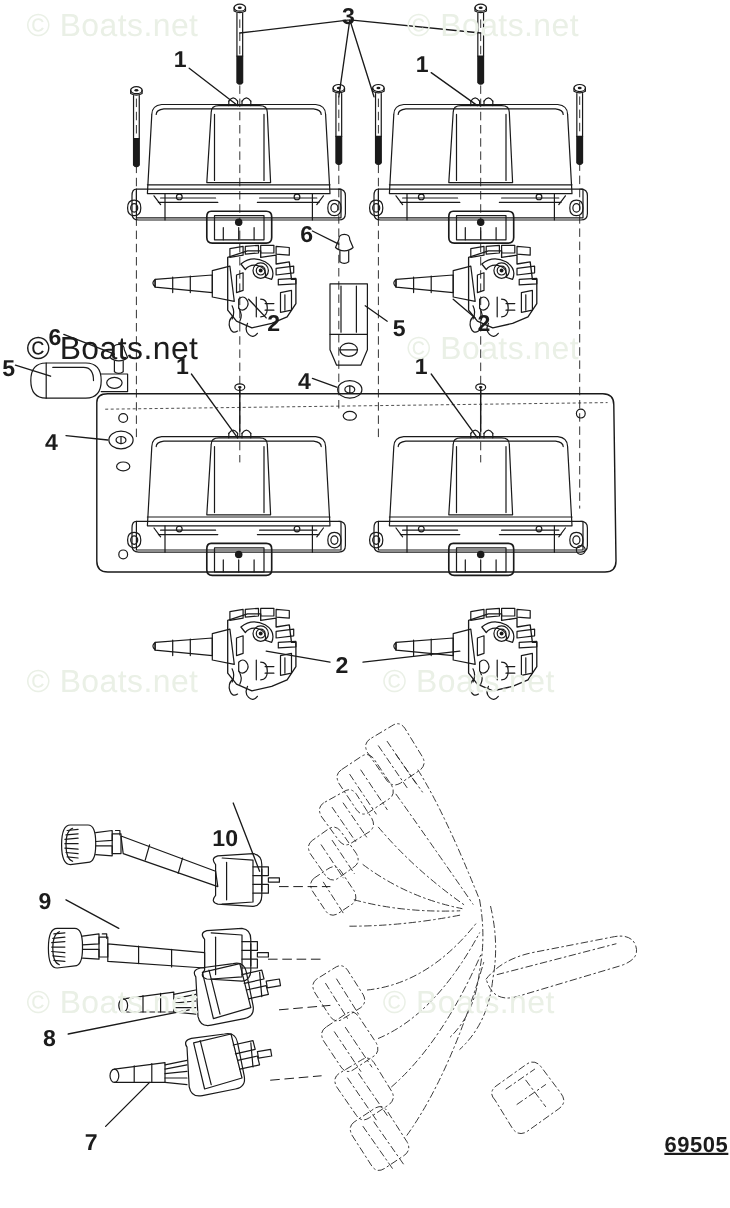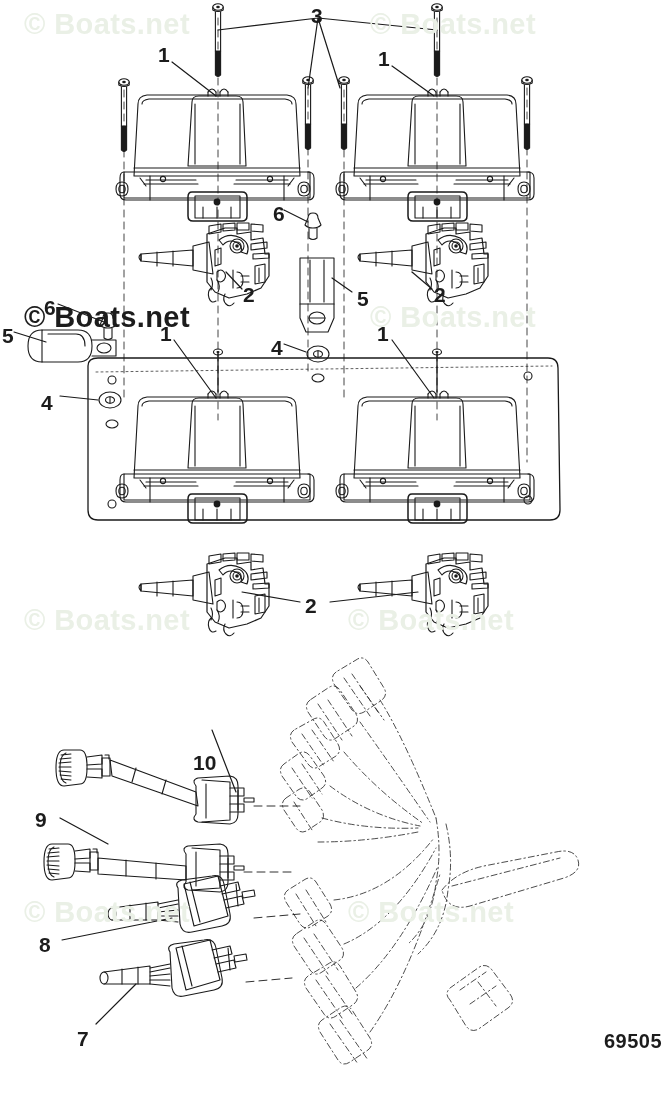--- a/index.html
+++ b/index.html
@@ -26,26 +26,27 @@
     white-space: nowrap;
     user-select: none;
   }
   .partno {
     position: absolute;
     font-family: "Liberation Sans", sans-serif;
     font-size: 20px;
     font-weight: bold;
     color: #1c1c1c;
     letter-spacing: .5px;
+    text-decoration: underline;
   }
   .wm {
     position: absolute;
     font-family: "Liberation Sans", sans-serif;
     font-size: 29px;
-    font-weight: bold;
+    font-weight: normal;
     letter-spacing: .4px;
     white-space: nowrap;
     user-select: none;
     color: #eaf0e6;
   }
   .wm.dark { color: #1c1c1c; }
 </style>
 </head>
 <body>
 

